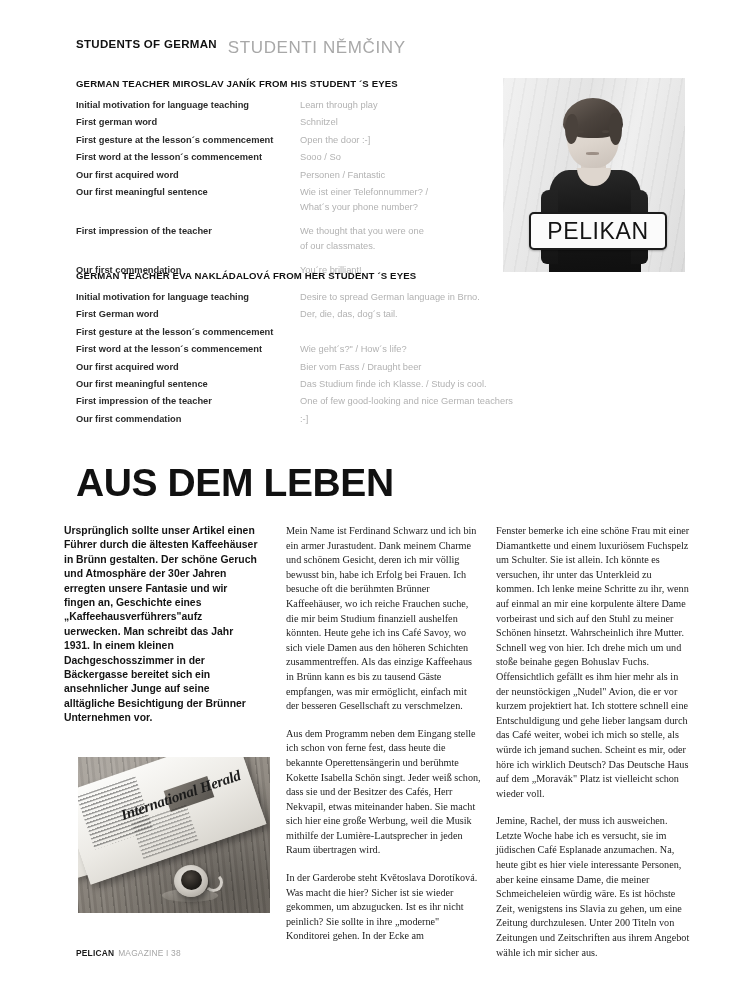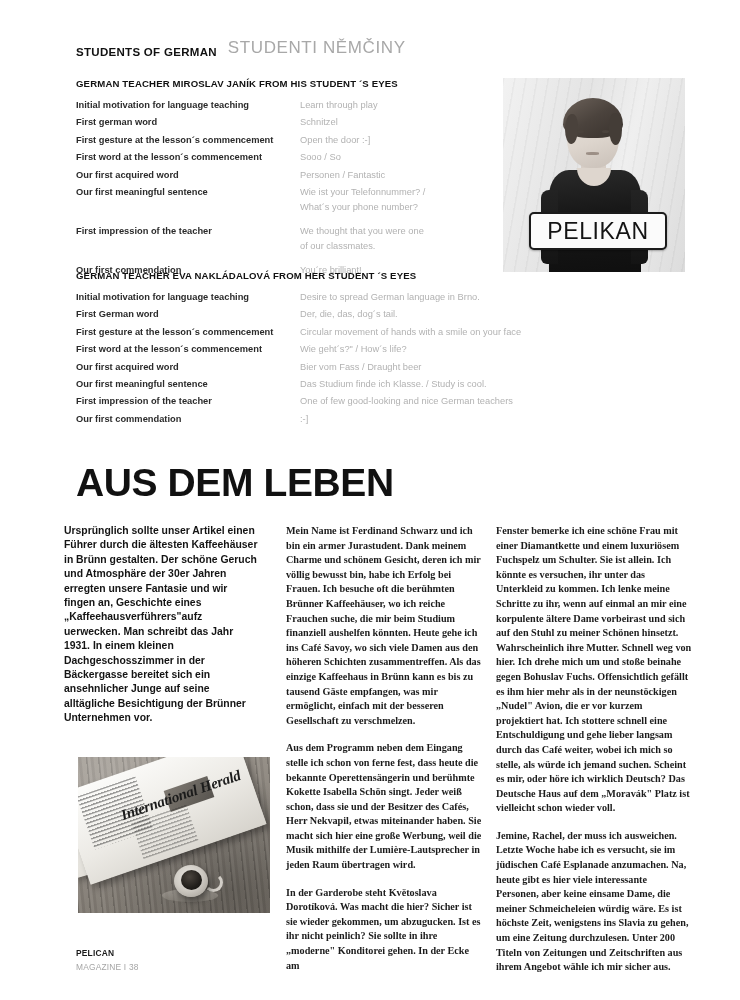--- a/index.html
+++ b/index.html
@@ -22,21 +22,21 @@
     width: 740px;
     height: 1000px;
   }
 
   
   .masthead {
     position: absolute;
     left: 76px;
     top: 38px;
     display: flex;
-    align-items: flex-end;
+    align-items: flex-start;
     gap: 11px;
   }
   .masthead-en {
     font-size: 11.5px;
     font-weight: bold;
     letter-spacing: 0.3px;
     color: #111111;
   }
   .masthead-cz {
     font-size: 17px;
@@ -228,21 +228,21 @@
     font-size: 10.4px;
     font-weight: bold;
     line-height: 14.4px;
     color: #141414;
     margin: 0 0 14px 0;
     text-align: left;
   }
   .body-para {
     font-family: "Liberation Serif", serif;
     font-size: 10.2px;
-    font-weight: 700;
+    font-weight: 400;
     line-height: 14.6px;
     color: #1c1c1c;
     margin: 0 0 13px 0;
     text-align: left;
   }
   .body-para:last-child { margin-bottom: 12px; }
 
   
   .photo-news {
     position: absolute;
@@ -360,21 +360,20 @@
   }
 
   
   .footer {
     position: absolute;
     left: 76px;
     top: 948px;
     display: flex;
     align-items: baseline;
     gap: 4px;
-    flex-direction: column;
   }
   .footer-brand {
     font-size: 8.4px;
     font-weight: bold;
     letter-spacing: 0.2px;
     color: #1a1a1a;
   }
   .footer-rest {
     font-size: 8.4px;
     font-weight: 400;
@@ -421,21 +420,21 @@
     </div>
     <div class="qa-row">
       <div class="qa-label">Our first acquired word</div>
       <div class="qa-value">
           <span class="ln">Personen / Fantastic</span>
         </div>
     </div>
     <div class="qa-row">
       <div class="qa-label">Our first meaningful sentence</div>
       <div class="qa-value">
-        <span class="ln">Wie ist your Telefonnummer? /</span>
+        <span class="ln">Wie ist einer Telefonnummer? /</span>
         <span class="ln">What´s your phone number?</span>
       </div>
     </div>
     <div class="qa-row gap-before">
       <div class="qa-label">First impression of the teacher</div>
       <div class="qa-value">
         <span class="ln">We thought that you were one</span>
         <span class="ln">of our classmates.</span>
       </div>
     </div>
@@ -457,23 +456,20 @@
         </div>
     </div>
     <div class="qa-row">
       <div class="qa-label">First German word</div>
       <div class="qa-value">
           <span class="ln">Der, die, das, dog´s tail.</span>
         </div>
     </div>
     <div class="qa-row">
       <div class="qa-label">First gesture at the lesson´s commencement</div>
-      <div class="qa-value">
-          <span class="ln">Circular movement of hands with a smile on your face</span>
-        </div>
     </div>
     <div class="qa-row">
       <div class="qa-label">First word at the lesson´s commencement</div>
       <div class="qa-value">
           <span class="ln">Wie geht´s?" / How´s life?</span>
         </div>
     </div>
     <div class="qa-row">
       <div class="qa-label">Our first acquired word</div>
       <div class="qa-value">

